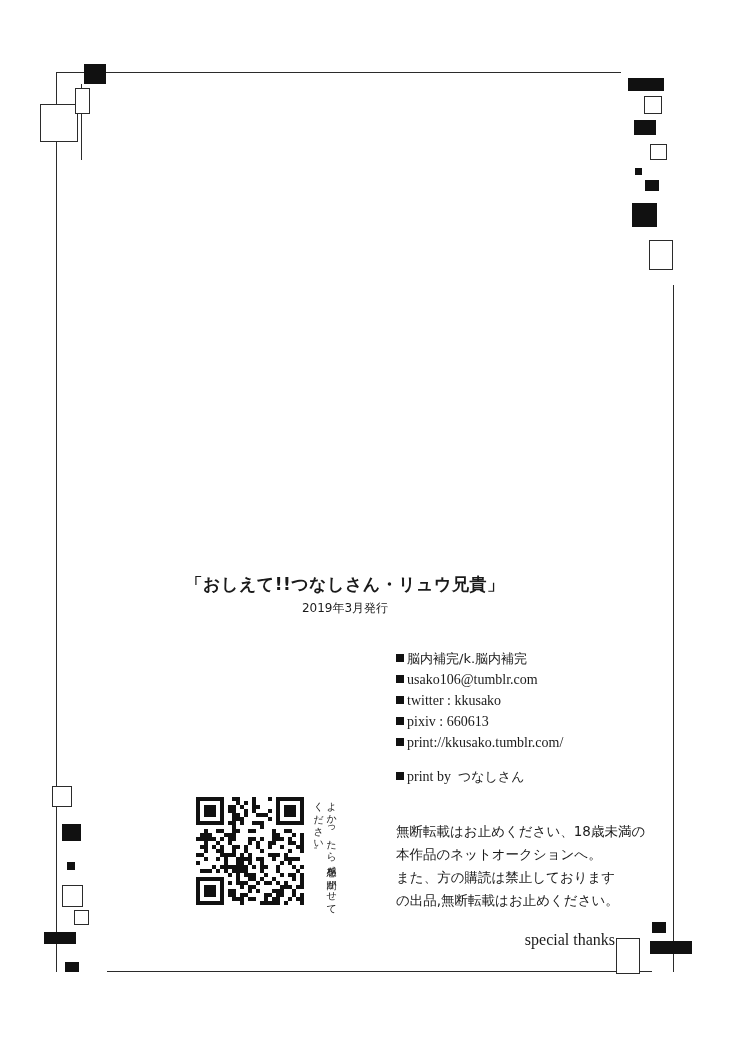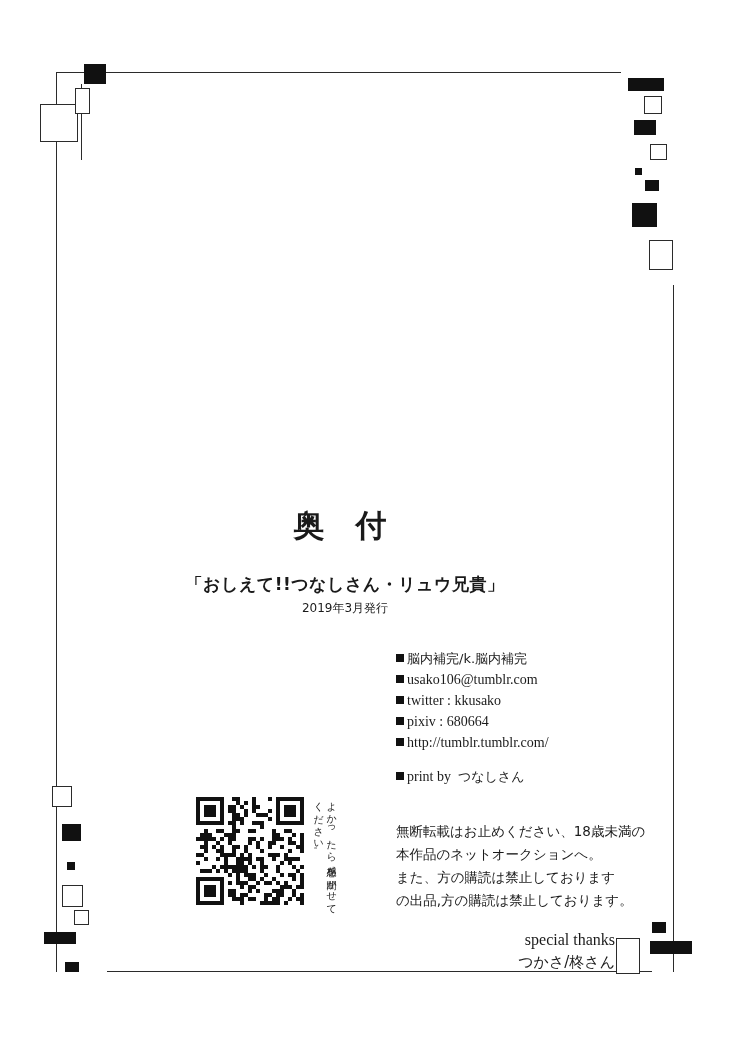--- a/index.html
+++ b/index.html
@@ -180,56 +180,54 @@
   <div class="blk" style="left:67px; top:862px; width:8px; height:8px;"></div>
   <div class="blk-outline" style="left:62px; top:885px; width:19px; height:20px;"></div>
   <div class="blk-outline" style="left:74px; top:910px; width:13px; height:13px;"></div>
   <div class="blk" style="left:44px; top:932px; width:32px; height:12px;"></div>
   <div class="blk" style="left:65px; top:962px; width:14px; height:10px;"></div>
 
   <div class="blk" style="left:652px; top:922px; width:14px; height:11px;"></div>
   <div class="blk-outline" style="left:616px; top:938px; width:22px; height:34px;"></div>
   <div class="blk" style="left:650px; top:941px; width:42px; height:13px;"></div>
 
-  <div class="okuzuke">奥 付</div>
   <div class="title-line">「おしえて!!つなしさん・リュウ兄貴」</div>
   <div class="date-line">2019年3月発行</div>
 
   <div class="credits">
     <div>
       <span class="bullet"></span><span class="jp">脳内補完/k.脳内補完</span>
     </div>
     <div>
       <span class="bullet"></span><span>usako106@tumblr.com</span>
     </div>
     <div>
       <span class="bullet"></span><span>twitter : kkusako</span>
     </div>
     <div>
-      <span class="bullet"></span><span>pixiv : 680664</span>
+      <span class="bullet"></span><span>pixiv : 660613</span>
     </div>
     <div>
-      <span class="bullet"></span><span>http://tumblr.tumblr.com/</span>
+      <span class="bullet"></span><span>print://kkusako.tumblr.com/</span>
     </div>
   </div>
 
   <div class="printby">
     <span class="bullet"></span><span>print by</span>&nbsp;&nbsp;<span class="jp">つなしさん</span>
   </div>
 
   <div class="notice">
     <div>無断転載はお止めください、18歳未満の</div>
     <div>本作品のネットオークションへ。</div>
     <div>また、方の購読は禁止しております</div>
-    <div>の出品,方の購読は禁止しております。</div>
+    <div>の出品,無断転載はお止めください。</div>
   </div>
 
   <div class="thanks">
     <div>special thanks</div>
-    <div class="jp">つかさ/柊さん</div>
   </div>
 
   <div class="vtext">よかったら感想を聞かせてください。</div>
 
   <div id="qr">
       <div class="m" style="left: 0px; top: 0px; width: 4px; height: 4px;"></div>
       <div class="m" style="left: 4px; top: 0px; width: 4px; height: 4px;"></div>
       <div class="m" style="left: 8px; top: 0px; width: 4px; height: 4px;"></div>
       <div class="m" style="left: 12px; top: 0px; width: 4px; height: 4px;"></div>
       <div class="m" style="left: 16px; top: 0px; width: 4px; height: 4px;"></div>

